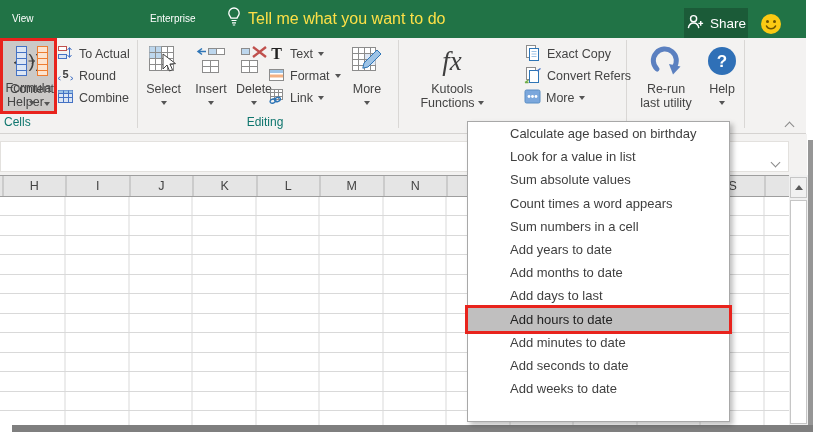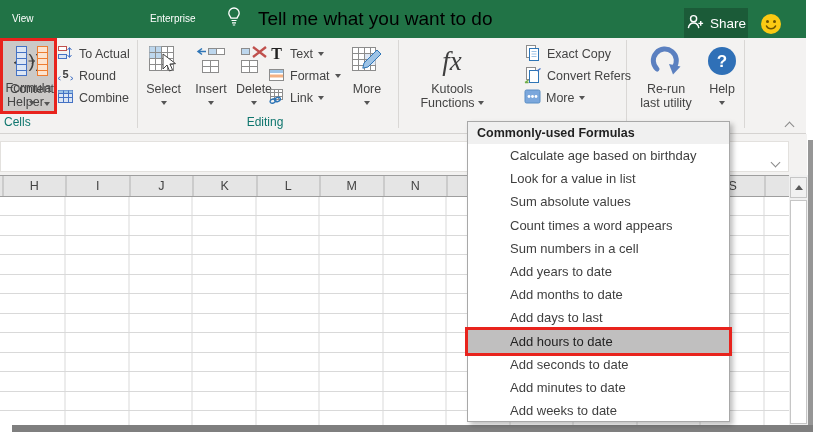--- a/index.html
+++ b/index.html
@@ -11,21 +11,21 @@
   .screen{position:relative;width:813px;height:432px;overflow:hidden;background:#fff;
     font-family:"Liberation Sans",sans-serif;-webkit-font-smoothing:antialiased;}
   .abs{position:absolute;}
 
   
   .topbar{left:0;top:0;width:806px;height:38px;background:var(--excel-green);}
   .tab{position:absolute;top:0;height:38px;line-height:38px;color:#fff;font-size:10px;padding:0 6px;cursor:default;}
   .tab-kutools{position:absolute;left:54px;top:2px;width:84px;height:40px;z-index:5;
     border:3px solid var(--annotation-red);background:#f3f2f1;color:#444;font-size:13.5px;
     display:flex;align-items:center;justify-content:center;}
-  .tellme{position:absolute;left:226px;top:0;height:38px;display:flex;align-items:center;gap:16px;color:#000000;font-size:19px;}
+  .tellme{position:absolute;left:226px;top:0;height:38px;display:flex;align-items:center;gap:6px;color:#fde047;font-size:16px;}
   .share-btn{position:absolute;left:684px;top:8px;width:64px;height:30px;background:var(--share-green);
     display:flex;align-items:center;justify-content:center;gap:5px;color:#fff;font-size:13.5px;}
   .smiley{position:absolute;left:760px;top:13px;}
 
   
   .ribbon{left:0;top:38px;width:806px;height:96px;background:#f3f2f1;border-bottom:1px solid #d5d3d1;}
   .vsep{position:absolute;top:2px;height:88px;width:1px;background:#d9d7d5;}
   .grouplabel{position:absolute;top:77px;font-size:12px;color:#0f766e;}
   .bigbtn{position:absolute;top:2px;height:74px;display:flex;flex-direction:column;align-items:center;
     font-size:12.5px;color:#444;cursor:default;}
@@ -324,28 +324,27 @@
     <div class="upbtn">
         <span class="tri-up"></span>
       </div>
     <div class="thumb"></div>
   </div>
 
   <div class="abs rshadow"></div>
   <div class="abs bshadow"></div>
 
   <div class="abs menu">
-    <div class="menu-header">Commonly-used Formulas</div>
     <div class="menu-item">Calculate age based on birthday</div>
       <div class="menu-item">Look for a value in list</div>
       <div class="menu-item">Sum absolute values</div>
       <div class="menu-item">Count times a word appears</div>
       <div class="menu-item">Sum numbers in a cell</div>
       <div class="menu-item">Add years to date</div>
       <div class="menu-item">Add months to date</div>
       <div class="menu-item">Add days to last</div>
       <div class="menu-item highlighted">Add hours to date</div>
+      <div class="menu-item">Add minutes to date</div>
       <div class="menu-item">Add seconds to date</div>
-      <div class="menu-item">Add minutes to date</div>
       <div class="menu-item">Add weeks to date</div>
   </div>
 
 </div>
 
 </body></html>

